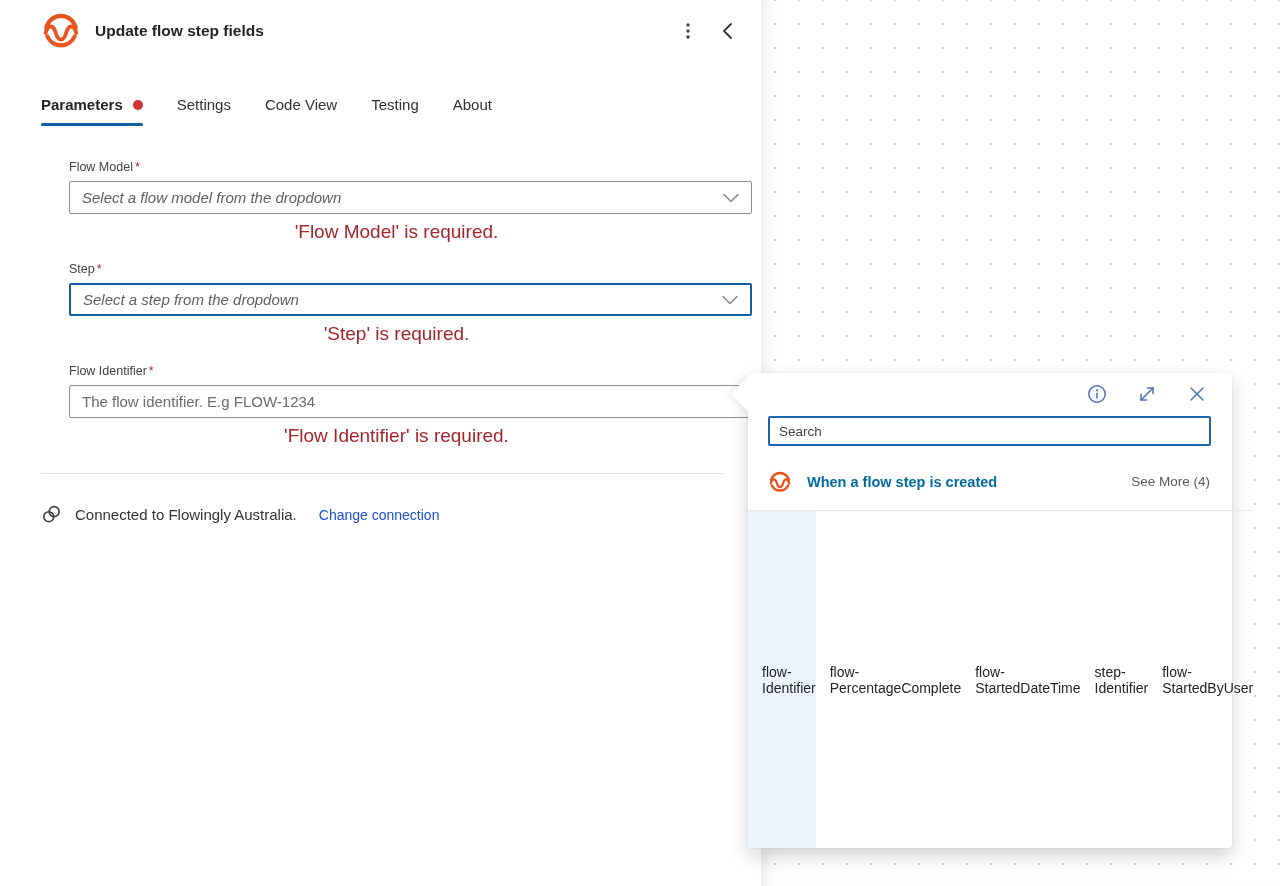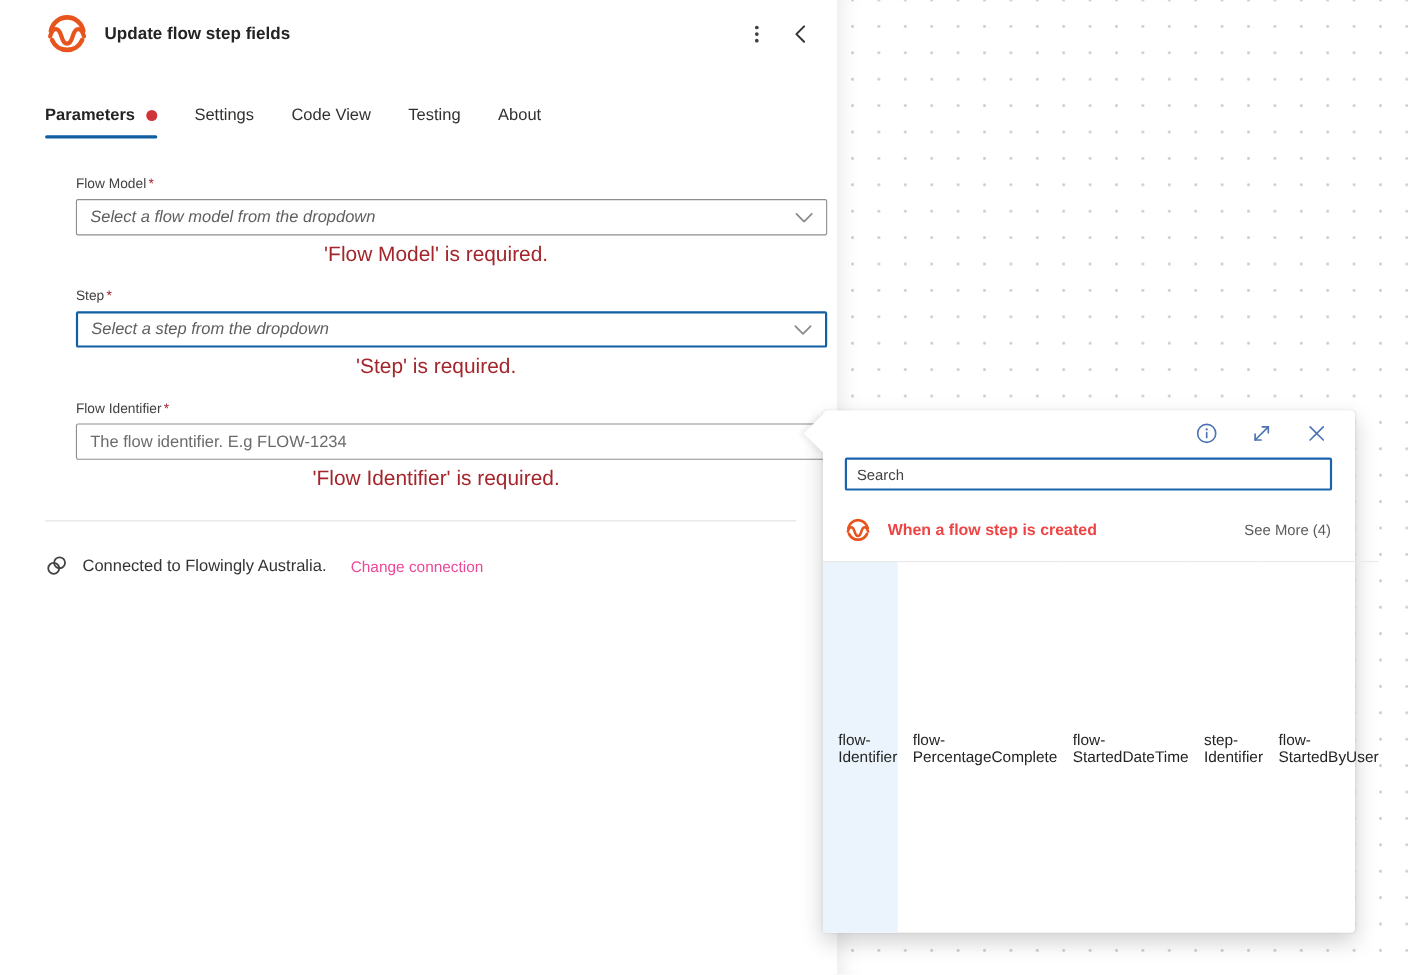--- a/index.html
+++ b/index.html
@@ -40,37 +40,37 @@
   .select-ph { font-size:15px; font-style:italic; color:#5f5f5f; white-space:nowrap; overflow:hidden; }
   .control input { border:none; outline:none; width:100%; height:100%; font-size:15px; font-family:"Liberation Sans", sans-serif; color:#242424; background:transparent; }
   .control input::placeholder { color:#6b6b6b; opacity:1; font-style:normal; }
   .chev { position:absolute; right:12px; top:50%; transform:translateY(-50%); }
   .field-error { font-size:19px; color:#A4262C; margin-top:7px;text-align:center; }
 
   .hr { width:683px; height:1px; background:#e1e1e1; margin:26px 0 0 37px; }
 
   .connection { display:flex; align-items:center; margin:30px 0 0 37px; }
   .connection-text { font-size:15px; color:#333333; margin-left:13px; }
-  .connection-link { font-size:14px; color:#ec4899; margin-left:22px; cursor:pointer; }
+  .connection-link { font-size:14px; color:#1d4ed8; margin-left:22px; cursor:pointer; }
 
   
   .popup {
     position:absolute; left:748px; top:373px; width:484px; height:475px;
     background:#fff; border-radius:4px;
     box-shadow: 0 8px 20px rgba(0,0,0,0.18), 0 0 2px rgba(0,0,0,0.10);
     display:flex; flex-direction:column; z-index:5;
   }
   .beak { position:absolute; left:-12px; top:8px; width:26px; height:26px; background:#fff; transform:rotate(45deg); box-shadow:-3px 3px 5px rgba(0,0,0,0.06); }
   .popup-toolbar { height:42px; display:flex; align-items:center; justify-content:flex-end; gap:28px; padding-right:24px; }
   .popup-icon { width:22px; height:22px; display:flex; align-items:center; justify-content:center; cursor:pointer; }
   .popup-search { margin:1px 21px 0 20px; height:30px; border:2px solid #1B63AD; border-radius:2px; display:flex; align-items:center; background:#fff; }
   .popup-search input { border:none; outline:none; width:100%; height:100%; padding:0 9px; font-size:13.5px; font-family:"Liberation Sans", sans-serif; color:#000000; background:transparent; }
   .popup-search input::placeholder { color:#424242; opacity:1; }
   .popup-section { height:57px; margin-top:7px; display:flex; align-items:center; padding:0 22px 0 20px; }
-  .section-title { font-size:14.5px; font-weight:bold; color:#ef4444; margin-left:15px; }
+  .section-title { font-size:14.5px; font-weight:bold; color:#0369a1; margin-left:15px; }
   .see-more { margin-left:auto; font-size:13.5px; color:#5b5b5b; cursor:pointer; }
   .popup-list { flex:1; display:flex; }
   .popup-row { flex:1; display:flex; align-items:center; padding-left:14px; font-size:14px; color:#242424; border-top:1px solid #e9e9e9; cursor:pointer; }
   .popup-row.selected { background:#EBF4FC; }
 </style>
 </head>
 <body>
 
 <svg width="0" height="0" style="position:absolute">
   <defs>

